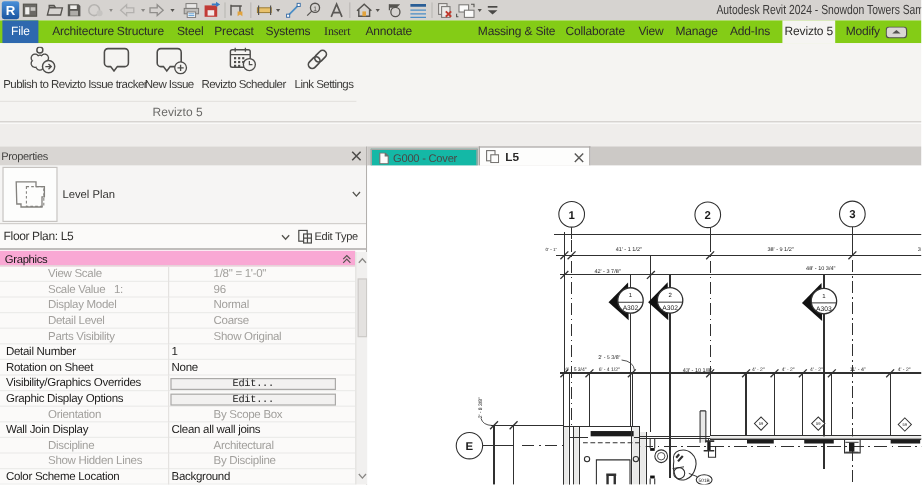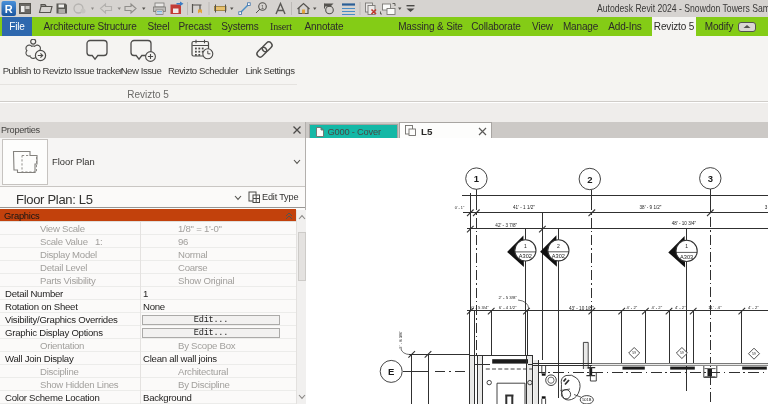--- a/index.html
+++ b/index.html
@@ -210,39 +210,39 @@
           <path d="M1.5 1.5 l7 7 M8.5 1.5 l-7 7" stroke="#4c4b49" stroke-width="1.3"></path>
         </svg>
     </div>
     <div id="typesel">
       <div id="thumb">
         <svg width="44" height="44" viewBox="0 0 44 44" fill="none" stroke="#84827e" stroke-width="1.1">
           <path d="M10.5 11.5 h16.5 v4 h7 v8.5 h-2 v8.5 h-17.5 v-2.5 h-3.5 z"></path>
           <path d="M19 15.5 h14.5 v16.5 h-14.5 z" stroke-dasharray="2.2 1.8" stroke-width="0.9"></path>
         </svg>
       </div>
-      <div class="abs" style="left:52px;top:18px;font-size:9.4px;color:#333230;">Floor Plan</div>
+      <div class="abs" style="left:52px;top:18px;font-size:9.4px;color:#333230;">Level Plan</div>
       <svg class="abs" style="left:293px;top:21px" width="8" height="6" viewBox="0 0 8 6">
           <path d="M1 1 l3 3.4 L7 1" stroke="#55544f" stroke-width="1.1" fill="none"></path>
         </svg>
     </div>
     <div id="fp-row">
-      <div class="abs" style="left:16px;top:5px;font-size:13px;letter-spacing:-0.3px;color:#333230;">Floor Plan: L5</div>
+      <div class="abs" style="left:3px;top:5px;font-size:10px;letter-spacing:-0.3px;color:#333230;">Floor Plan: L5</div>
       <svg class="abs" style="left:234px;top:8px" width="8" height="6" viewBox="0 0 8 6">
           <path d="M1 1 l3 3.4 L7 1" stroke="#55544f" stroke-width="1.1" fill="none"></path>
         </svg>
       <svg class="abs" style="left:248px;top:4px" width="13" height="13" viewBox="0 0 13 13" fill="none" stroke="#4c4b49" stroke-width="1">
         <rect x="1" y="1" width="7" height="9"></rect>
           <rect x="5" y="4" width="6.5" height="7.5" fill="#fbfaf9"></rect>
         <path d="M5 7.5 h6.5 M8.2 4 v7.5"></path>
       </svg>
       <div class="abs" style="left:262px;top:5px;font-size:9.2px;letter-spacing:-0.2px;color:#333230;white-space:nowrap;">Edit Type</div>
     </div>
     <div id="prows">
-      <div class="prow" style="top:87px;background:#c2410c;border-bottom:1px solid #e0deda;">
+      <div class="prow" style="top:87px;background:#f9a8d4;border-bottom:1px solid #e0deda;">
         <div class="plab" style="color:#161616;left:4px;font-size:9.4px;">Graphics</div>
         <svg class="abs" style="left:285px;top:3px" width="8" height="8" viewBox="0 0 8 8" fill="none" stroke="#55544f" stroke-width="1">
             <path d="M1 4 l3-3 l3 3 M1 7 l3-3 l3 3"></path>
           </svg>
       </div>
       <div class="prow" style="top:100px;">
           <div class="colsep"></div>
           <div class="plab grey">View Scale</div>
           <div class="pval grey">1/8" = 1'-0"</div>
         </div>

